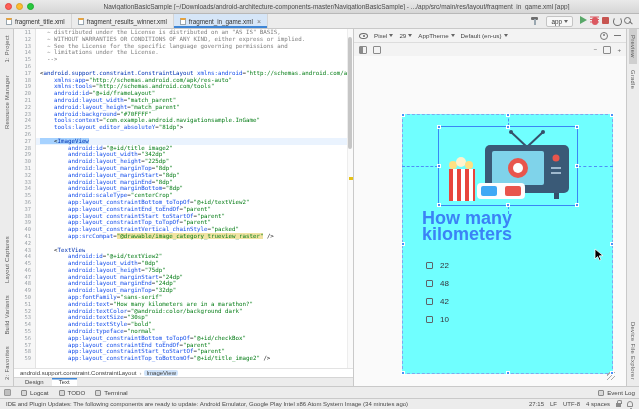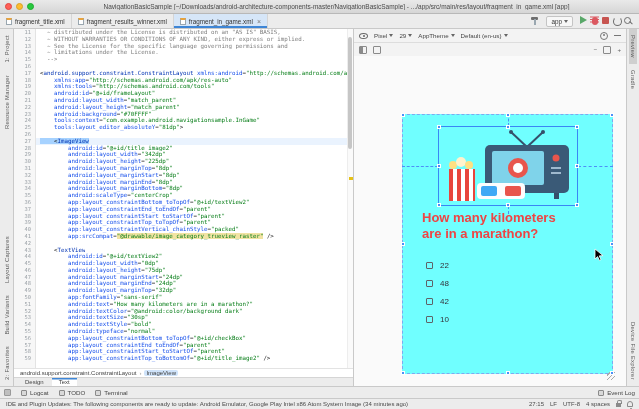--- a/index.html
+++ b/index.html
@@ -88,21 +88,21 @@
   .zoomtxt{color:#666}
   .canvas{position:absolute;left:0;top:27px;width:273px;height:330px;background:#FAFAFA;overflow:hidden}
 
   .screen{position:absolute;left:48px;top:58px;width:211px;height:260px}
   .screenbg{position:absolute;inset:0}
   .outersel{position:absolute;inset:0;border:1px dashed #7FA8F0}
   .handle{position:absolute;width:4px;height:4px;background:#4C8FF7;border:0.5px solid #FFF;transform:translate(-50%,-50%);z-index:5}
   .imgsel{position:absolute;left:36px;top:12px;width:140px;height:80px;border:1px solid #3A86F5}
   .dashv{position:absolute;border-left:1px dashed #4C8FF7;width:0}
   .dashh{position:absolute;border-top:1px dashed #4C8FF7;height:0}
-  .question{position:absolute;left:20px;top:96px;width:180px;font-size:13px;font-weight:bold;color:#ef4444;line-height:16px}
+  .question{position:absolute;left:20px;top:96px;width:180px;font-size:18px;font-weight:bold;color:#3b82f6;line-height:16px}
   .opts{position:absolute;left:24px;top:142px}
   .opt{display:flex;align-items:center;gap:7px;height:18px}
   .cbox{width:7px;height:7px;border:1.3px solid #5F6368;border-radius:1px;background:transparent;flex:none}
   .optlbl{font-size:8px;color:#33333B}
   .resize-corner{position:absolute;left:253px;top:316px;width:8px;height:8px;background:repeating-linear-gradient(135deg,transparent 0 2px,#AAA 2px 3px)}
 
   
   .bottombar{position:absolute;left:0;top:386px;width:639px;height:12px;background:#ECECEC;border-top:1px solid #C9C9C9;display:flex;align-items:center;font-size:6.2px;color:#444;padding:0 4px;gap:10px}
   .bbgroup{display:flex;align-items:center;gap:10px}
   .bbitem{display:flex;align-items:center;gap:3px}
@@ -325,21 +325,20 @@
             <circle cx="22" cy="35" r="5" fill="#FFF3CD"></circle>
             <circle cx="30" cy="38" r="4" fill="#FFE082"></circle>
             <rect x="38" y="56" width="48" height="16" rx="4" fill="#FDFDFD"></rect>
             <rect x="42" y="59" width="16" height="10" rx="2" fill="#3FA9F5"></rect>
             <rect x="66" y="59" width="16" height="10" rx="2" fill="#E8554C"></rect>
           </svg>
         <div class="handle" style="left: 0%; top: 0%;"></div><div class="handle" style="left: 50%; top: 0%;"></div><div class="handle" style="left: 100%; top: 0%;"></div><div class="handle" style="left: 0%; top: 50%;"></div><div class="handle" style="left: 100%; top: 50%;"></div><div class="handle" style="left: 0%; top: 100%;"></div><div class="handle" style="left: 50%; top: 100%;"></div><div class="handle" style="left: 100%; top: 100%;"></div></div>
 
         <div class="question">
           <div>How many kilometers</div>
-          <div>are in a marathon?</div>
         </div>
 
         <div class="opts" id="options">
             <div class="opt">
               <span class="cbox"></span>
               <span class="optlbl">22</span>
             </div>
             <div class="opt">
               <span class="cbox"></span>
               <span class="optlbl">48</span>

